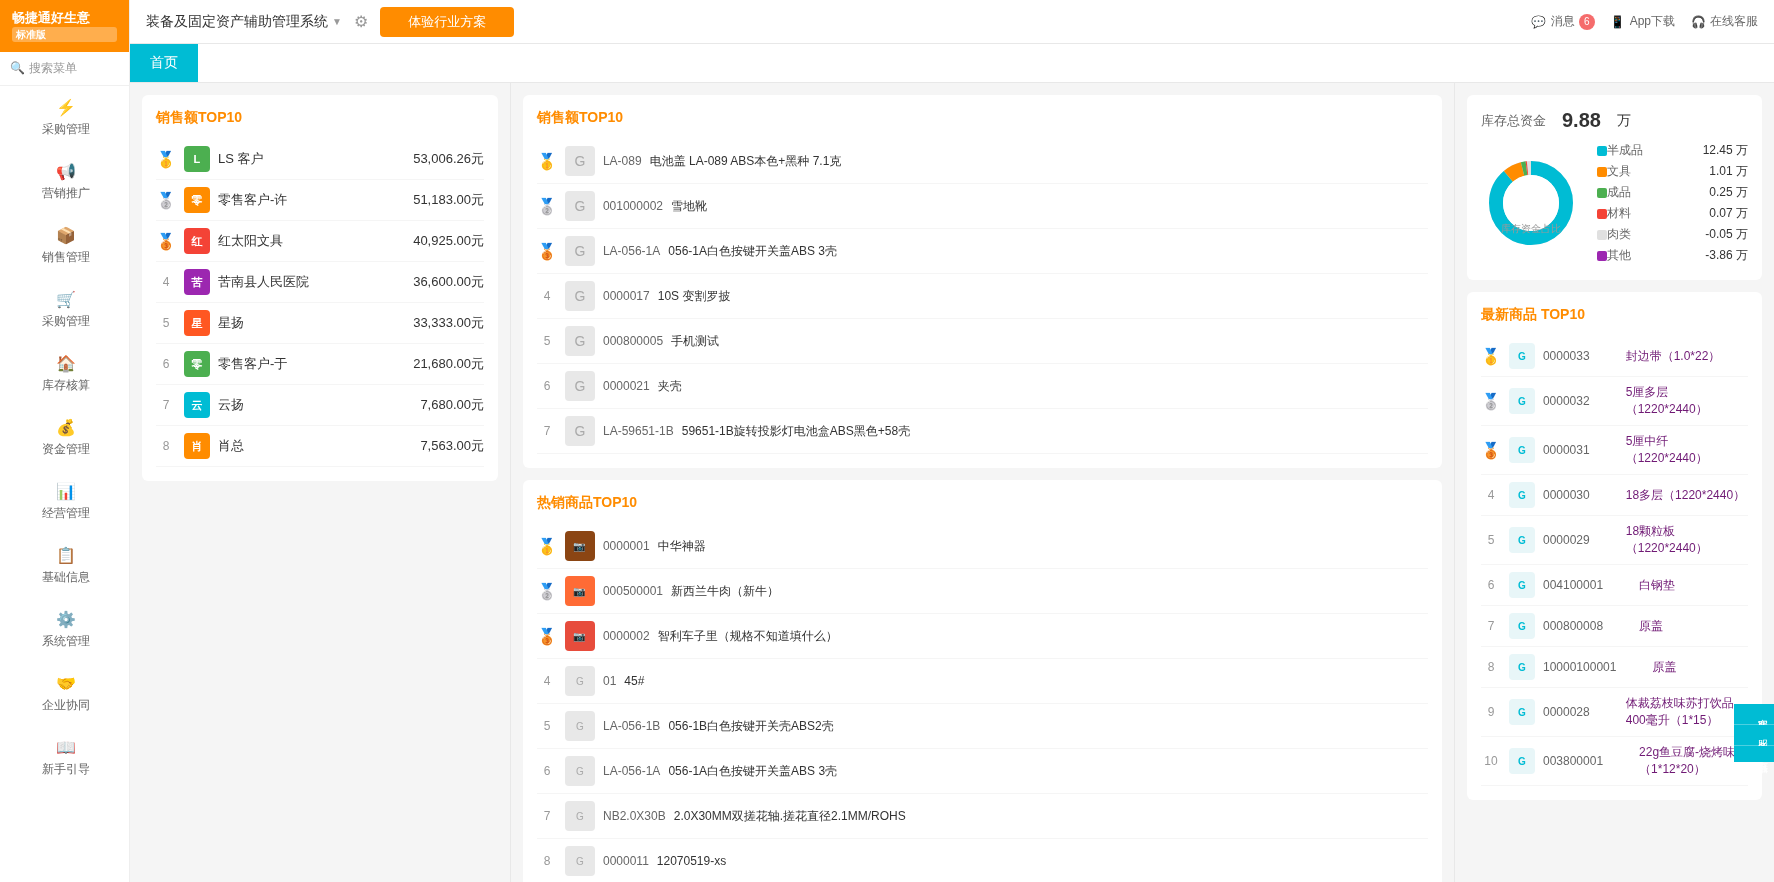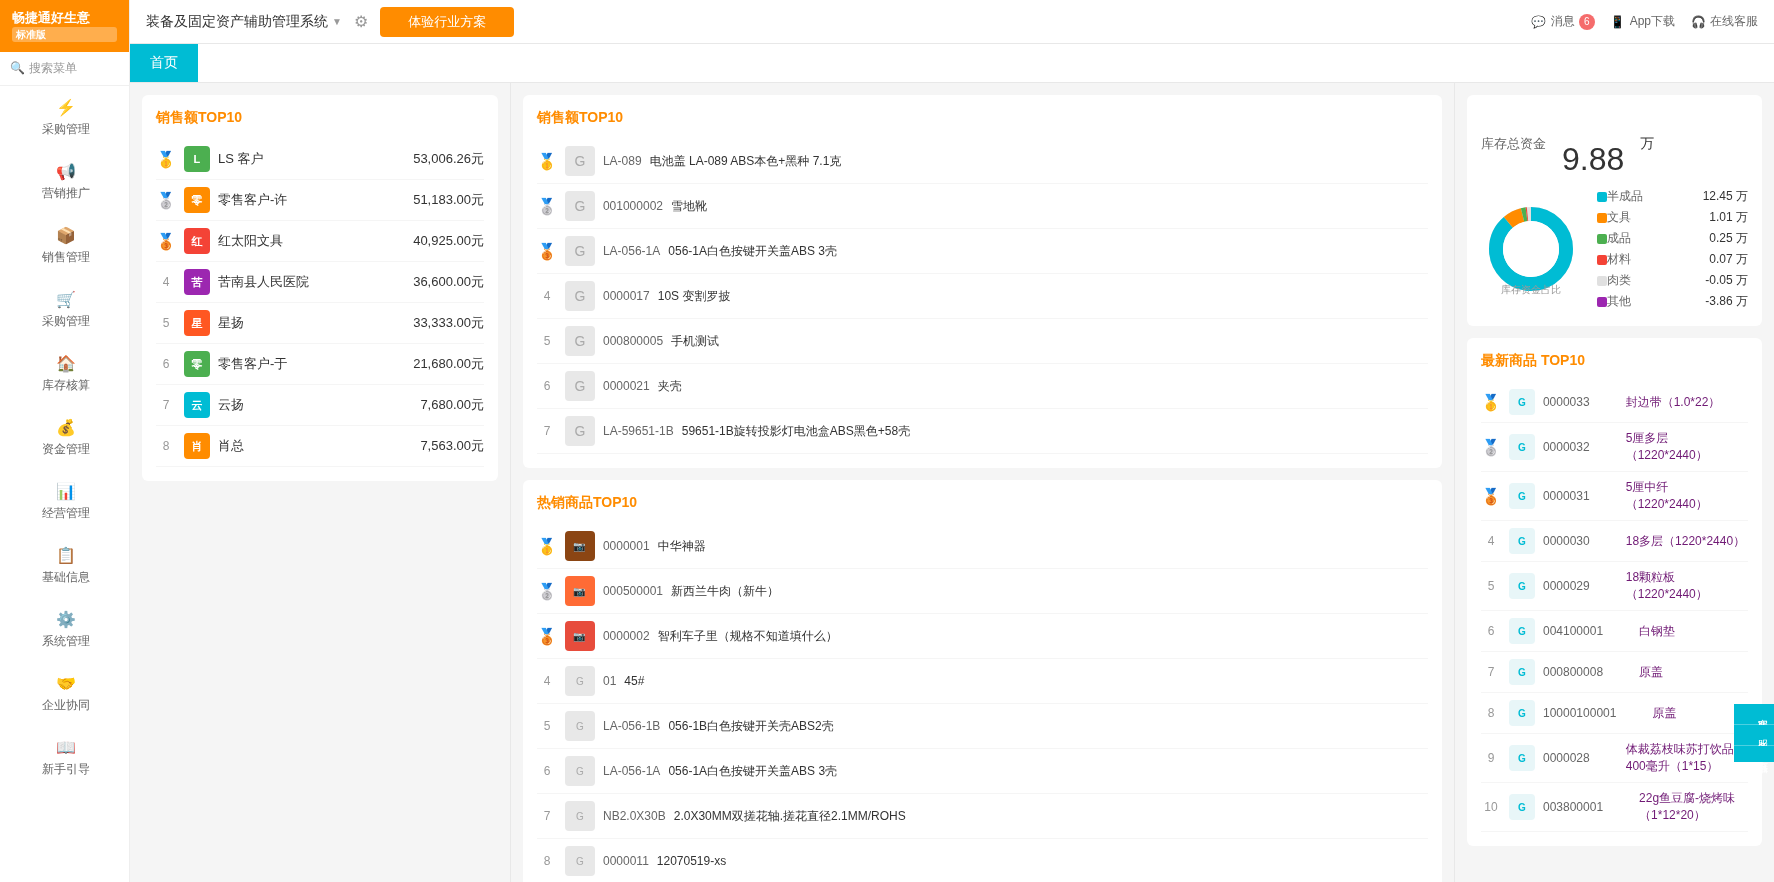--- a/index.html
+++ b/index.html
@@ -415,39 +415,39 @@
   </div>
           </div>
       </div>
     </div>
 
     <div class="col-right">
 
       <div class="card">
         <div style="display:flex;align-items:center;gap:16px;margin-bottom:8px;">
           <span style="font-size:13px;color:#666;">库存总资金</span>
-          <span style="font-size:32px;font-weight:normal;color:#333;margin-top:32px;">9.88</span>
+          <span style="font-size:20px;font-weight:bold;color:#333;">9.88</span>
           <span style="font-size:14px;color:#333;">万</span>
         </div>
         <div class="donut-area">
           <div class="donut-chart">
             <svg class="donut-svg" viewBox="0 0 100 100">
 
               <circle cx="50" cy="50" r="35" fill="none" stroke="#e0e0e0" stroke-width="14"></circle>
 
               <circle cx="50" cy="50" r="35" fill="none" stroke="#00bcd4" stroke-width="14" stroke-dasharray="195 25" stroke-dashoffset="0" transform="rotate(-90 50 50)"></circle>
 
               <circle cx="50" cy="50" r="35" fill="none" stroke="#ff8c00" stroke-width="14" stroke-dasharray="16 204" stroke-dashoffset="-195" transform="rotate(-90 50 50)"></circle>
 
               <circle cx="50" cy="50" r="35" fill="none" stroke="#4CAF50" stroke-width="14" stroke-dasharray="4 216" stroke-dashoffset="-211" transform="rotate(-90 50 50)"></circle>
 
               <circle cx="50" cy="50" r="35" fill="none" stroke="#f44336" stroke-width="14" stroke-dasharray="1 219" stroke-dashoffset="-215" transform="rotate(-90 50 50)"></circle>
               <circle cx="50" cy="50" r="28" fill="white"></circle>
             </svg>
-            <div style="position:absolute;bottom:2px;width:100%;text-align:center;font-size:10px;color:#999;">库存资金占比</div>
+            <div style="position:absolute;bottom:17px;width:100%;text-align:center;font-size:10px;color:#999;">库存资金占比</div>
           </div>
           <div class="legend-list" id="legend-list">
               <div class="legend-item">
     <div class="legend-dot" style="background:#00bcd4;"></div>
     <span class="legend-label">半成品</span>
     <span class="legend-value">12.45 万</span>
   </div>
               <div class="legend-item">
     <div class="legend-dot" style="background:#ff8c00;"></div>
     <span class="legend-label">文具</span>

